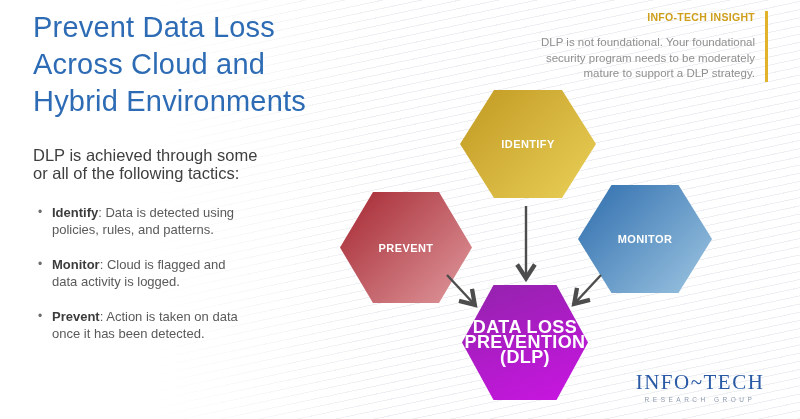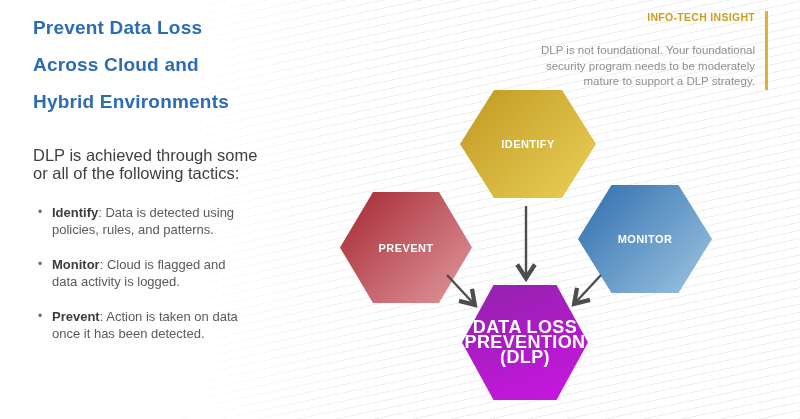--- a/index.html
+++ b/index.html
@@ -17,33 +17,33 @@
       rgba(150,155,175,0.16) 0px, rgba(150,155,175,0.16) 1px,
       transparent 1px, transparent 8px);
     -webkit-mask-image: linear-gradient(to right, transparent 0%, transparent 18%, #000 48%, #000 100%);
     mask-image: linear-gradient(to right, transparent 0%, transparent 18%, #000 48%, #000 100%);
     pointer-events: none;
   }
   .pre { white-space: pre-line; }
 
   .title {
     position: absolute; left: 33px; top: 9px; width: 440px;
-    font-size: 19px; line-height: 37px; font-weight: 700;
+    font-size: 29px; line-height: 37px; font-weight: 400;
     color: #2d6cb5; letter-spacing: 0.2px;
   }
 
   .insight {
     position: absolute; top: 11px; right: 32px; width: 238px;
     border-right: 3px solid #e2b32a;
     padding-right: 10px;
     text-align: right;
   }
   .insight-heading {
     font-size: 10.5px; font-weight: 700; color: #cf9f1b;
-    letter-spacing: 0.3px; margin-bottom: 20px;
+    letter-spacing: 0.3px; margin-bottom: 12px;
   }
   .insight-body {
     font-size: 11.5px; line-height: 15.5px; color: #8f8f8f;
   }
 
   .intro {
     position: absolute; left: 33px; top: 146px;
     font-size: 16.5px; line-height: 18px; color: #3f3f3f;
   }
 
@@ -142,13 +142,17 @@
         <polyline points="0.8,0.8 6.5,4.5 0.8,8.2" fill="none" stroke="#4d4d4d" stroke-width="1.8"></polyline>
       </marker>
     </defs>
     <g stroke="#4d4d4d" stroke-width="2.4" fill="none">
       <line x1="526" y1="206" x2="526" y2="277" marker-end="url(#ah)"></line>
       <line x1="447" y1="275" x2="474" y2="304" marker-end="url(#ah)"></line>
       <line x1="601" y1="275" x2="575" y2="303" marker-end="url(#ah)"></line>
     </g>
   </svg>
 
+  <div class="logo">
+    <div class="logo-name">INFO~TECH</div>
+    <div class="logo-sub">RESEARCH GROUP</div>
+  </div>
 </div>
 
 </body></html>

